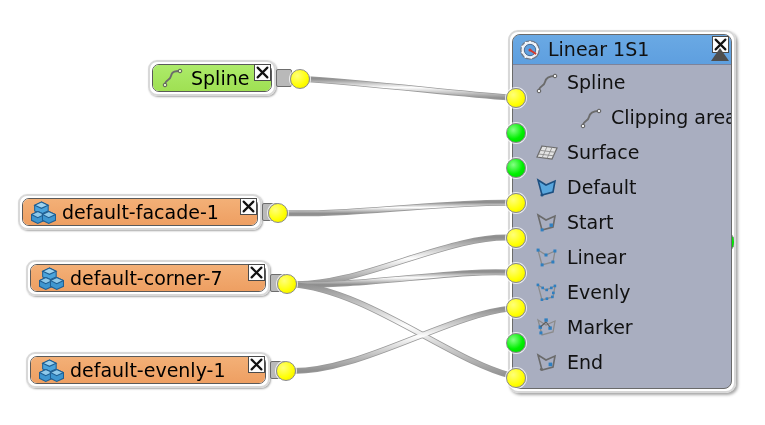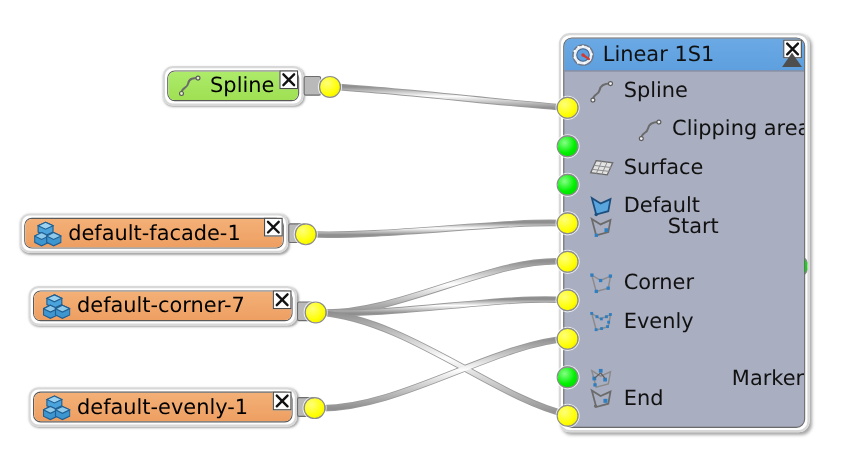--- a/index.html
+++ b/index.html
@@ -246,21 +246,21 @@
         <div class="row" style="top:105px;">
           <span class="ricon">
             <svg class="icon-svg" width="24" height="24" viewBox="0 0 24 24">
               <path d="M3 4 L11 9 L20 5 L18 16 L7 19 Z" fill="#58a6dd" stroke="#1c4f80" stroke-width="1.6"></path>
               <circle cx="7" cy="19" r="1.6" fill="#1c4f80"></circle>
             </svg>
           </span>
           <span class="rlbl">Default</span>
         </div>
 
-        <div class="row" style="top:124px;gap:40px;">
+        <div class="row" style="top:140px;">
           <span class="ricon">
             <svg class="icon-svg" width="24" height="24" viewBox="0 0 24 24">
               <path d="M3 4 L11 9 L20 5 L18 16 L7 19 Z" fill="none" stroke="#6b6b6b" stroke-width="1.6"></path>
               <rect x="14.5" y="12.5" width="3.4" height="3.4" fill="#2f7fc0"></rect>
               <rect x="5.6" y="17.4" width="3" height="3" fill="#2f7fc0"></rect>
             </svg>
           </span>
           <span class="rlbl">Start</span>
         </div>
 
@@ -270,21 +270,21 @@
               <path d="M3 4 L11 9 L20 5 L18 16 L7 19 Z" fill="none" stroke="#8b8b8b" stroke-width="1.3"></path>
               <g fill="#2f7fc0">
                 <rect x="1.6" y="2.6" width="3" height="3"></rect>
                 <rect x="9.5" y="7.5" width="3" height="3"></rect>
                 <rect x="18.4" y="3.5" width="3" height="3"></rect>
                 <rect x="16.4" y="14.5" width="3" height="3"></rect>
                 <rect x="5.6" y="17.4" width="3" height="3"></rect>
               </g>
             </svg>
           </span>
-          <span class="rlbl">Corner</span>
+          <span class="rlbl">Linear</span>
         </div>
 
         <div class="row" style="top:210px;">
           <span class="ricon">
             <svg class="icon-svg" width="24" height="24" viewBox="0 0 24 24">
               <path d="M3 4 L11 9 L20 5 L18 16 L7 19 Z" fill="none" stroke="#8b8b8b" stroke-width="1.3"></path>
               <g fill="#2f7fc0">
                 <rect x="1.6" y="2.6" width="2.6" height="2.6"></rect>
                 <rect x="6.4" y="5.6" width="2.6" height="2.6"></rect>
                 <rect x="10.4" y="7.6" width="2.6" height="2.6"></rect>
@@ -293,21 +293,21 @@
                 <rect x="17" y="10.6" width="2.6" height="2.6"></rect>
                 <rect x="16" y="14.6" width="2.6" height="2.6"></rect>
                 <rect x="10.6" y="16.4" width="2.6" height="2.6"></rect>
                 <rect x="5.6" y="17.4" width="2.6" height="2.6"></rect>
               </g>
             </svg>
           </span>
           <span class="rlbl">Evenly</span>
         </div>
 
-        <div class="row" style="top:262px;justify-content:space-between;">
+        <div class="row" style="top:245px;">
           <span class="ricon">
             <svg class="icon-svg" width="24" height="24" viewBox="0 0 24 24">
               <path d="M3 4 L11 9 L20 5 L18 16 L7 19 Z" fill="none" stroke="#8b8b8b" stroke-width="1.3"></path>
               <g fill="#2f7fc0">
                 <rect x="9.4" y="2.4" width="3.4" height="3.4"></rect>
                 <rect x="3.6" y="9.4" width="3.4" height="3.4"></rect>
                 <rect x="13.4" y="10.4" width="3.4" height="3.4"></rect>
                 <rect x="4.4" y="15.4" width="3" height="3"></rect>
               </g>
               <g stroke="#5d5d5d" stroke-width="1.1" fill="none">

